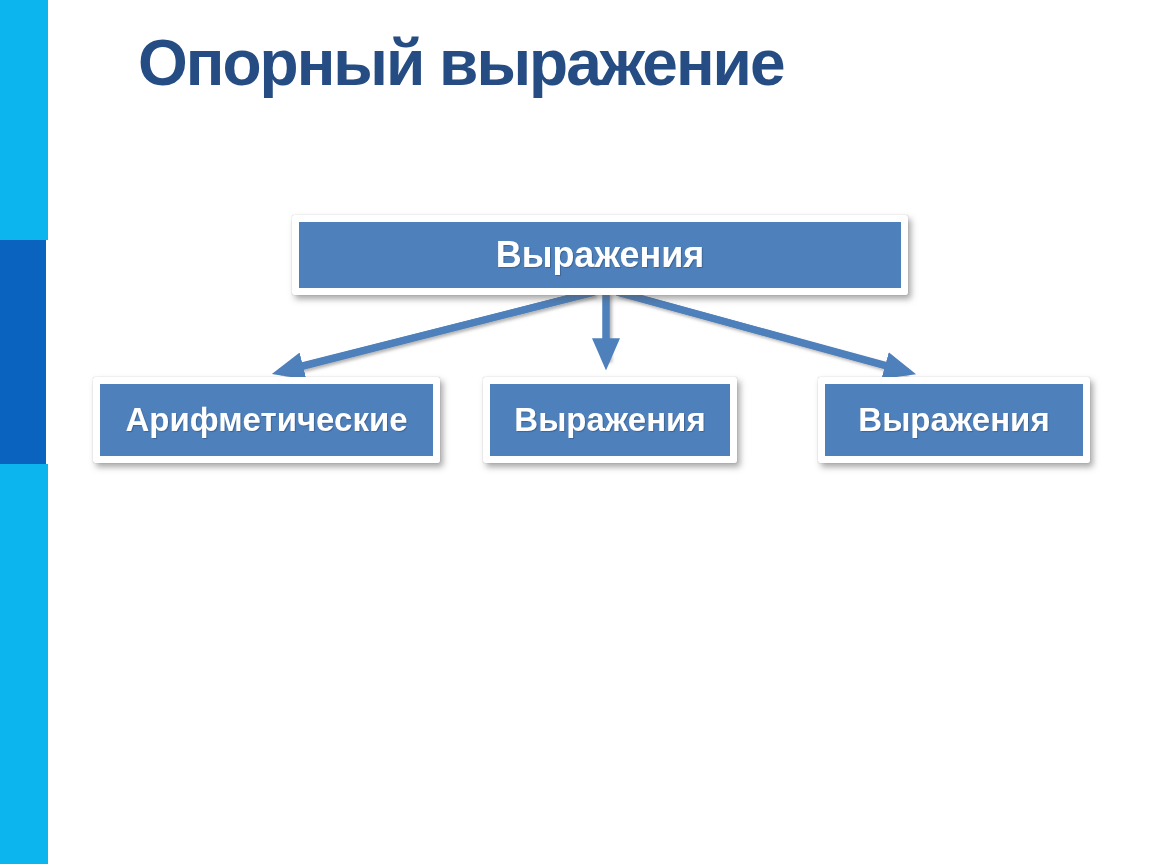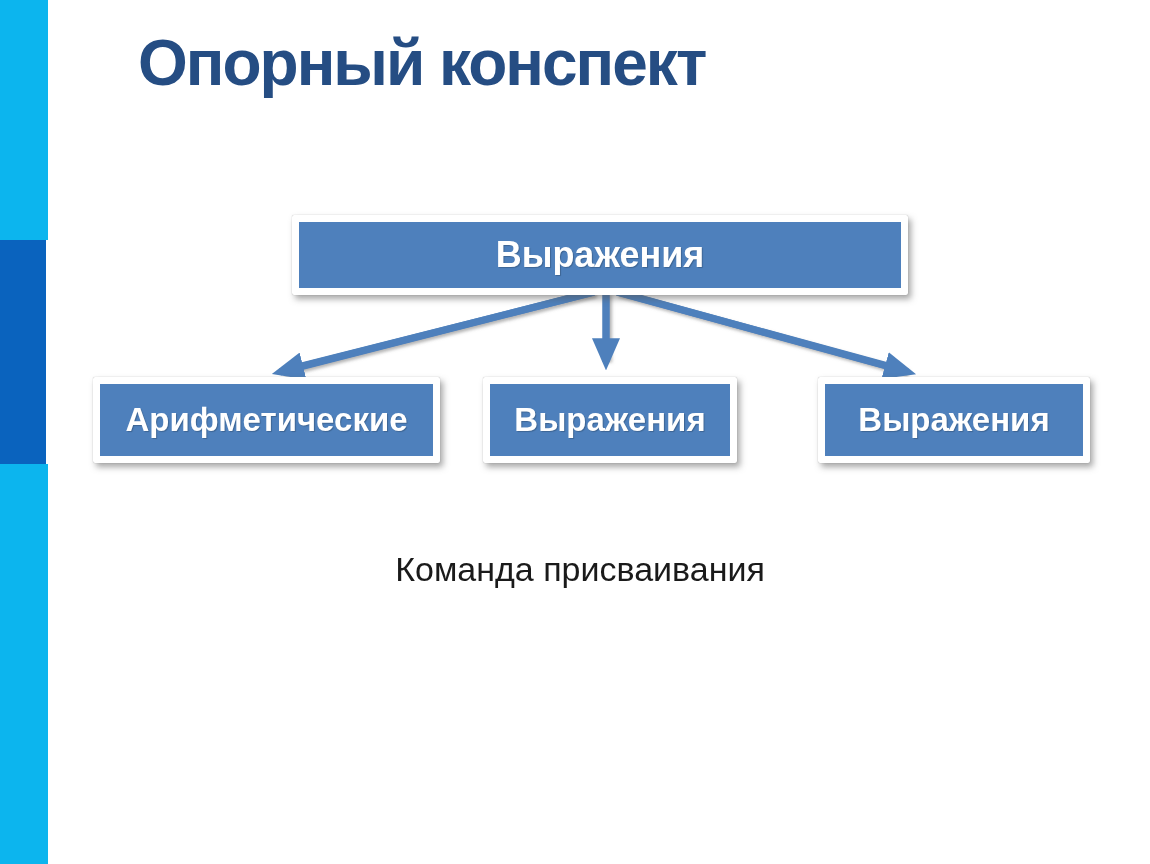--- a/index.html
+++ b/index.html
@@ -93,21 +93,21 @@
 </style>
 </head>
 <body>
 
 <div class="slide">
 
   <div class="bar cyan-top"></div>
   <div class="bar blue-mid"></div>
   <div class="bar cyan-bottom"></div>
 
-  <div class="title">Опорный конспект</div>
+  <div class="title">Опорный выражение</div>
 
   <svg class="arrows" viewBox="0 0 1150 864">
     <defs>
       <marker id="ah" markerWidth="4.6" markerHeight="4" refX="3.4" refY="2" orient="auto" markerUnits="strokeWidth">
         <path d="M0,0 L4.6,2 L0,4 z" style="fill:var(--arrow);"></path>
       </marker>
       <filter id="ds" x="-20%" y="-20%" width="140%" height="140%">
         <feDropShadow dx="2.5" dy="2.5" stdDeviation="1.5" flood-color="#777777" flood-opacity="0.55"></feDropShadow>
       </filter>
     </defs>
@@ -130,15 +130,14 @@
   <div class="nbox box-arith">
     <span>Арифметические</span>
   </div>
   <div class="nbox box-string">
     <span>Выражения</span>
   </div>
   <div class="nbox box-logic">
     <span>Выражения</span>
   </div>
 
-  <div class="caption">Команда присваивания</div>
 
 </div>
 
 </body></html>

